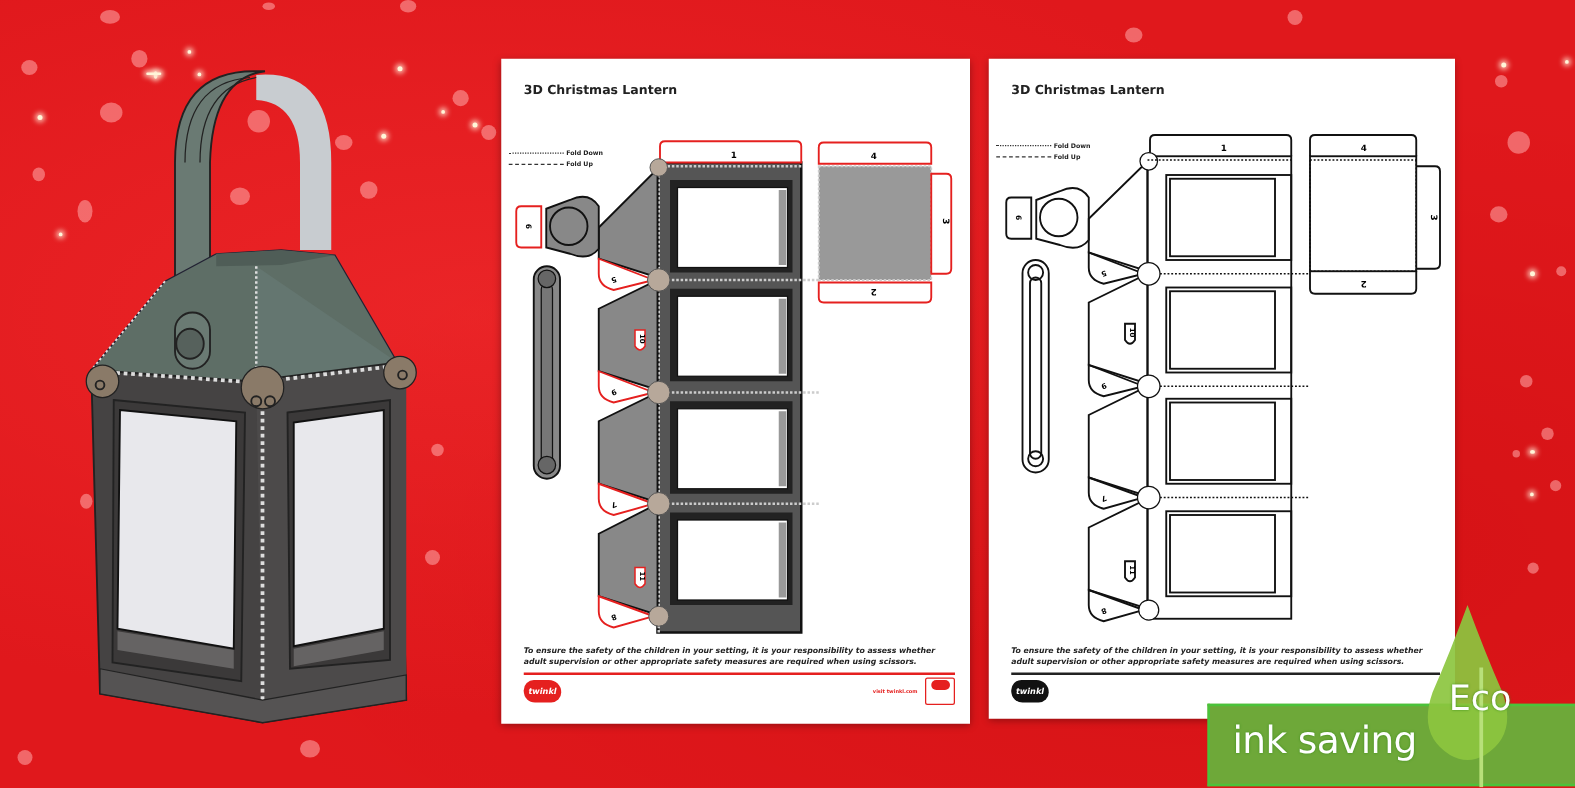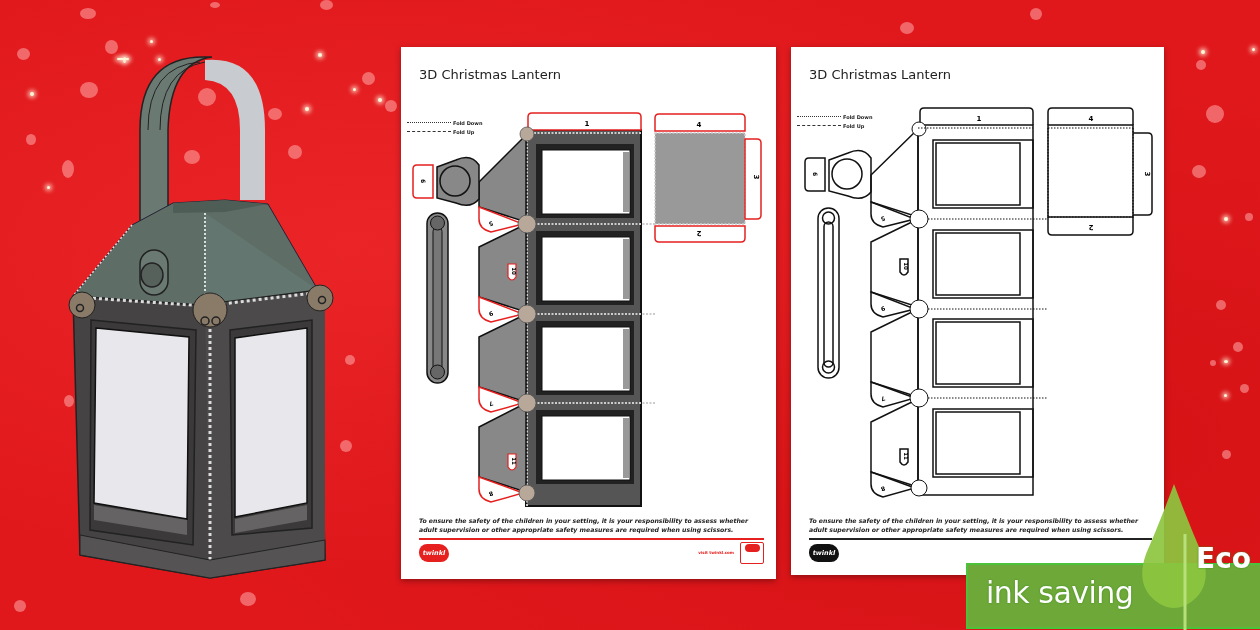--- a/index.html
+++ b/index.html
@@ -20,22 +20,22 @@
 
     
     .page {
       position: absolute; background: #fff;
       box-shadow: 0 2px 6px rgba(0,0,0,0.35);
     }
     .page-1 { left: 401px; top: 47px; width: 375px; height: 532px; }
     .page-2 { left: 791px; top: 47px; width: 373px; height: 528px; }
     .page-title {
       position: absolute; left: 18px; top: 20px;
-      font-family: "DejaVu Sans", sans-serif; font-weight: normal;
-      font-size: 13px; color: #222;
+      font-family: "DejaVu Sans", sans-serif; font-weight: bold;
+      font-size: 10px; color: #222;
     }
     .legend { position: absolute; left: 6px; top: 71px; font-size: 5px; font-weight: bold; color: #222; }
     .legend-row { display: flex; align-items: center; height: 9px; }
     .legend-line { width: 44px; height: 0; margin-right: 2px; }
     .legend-line.down { border-top: 1.5px dotted #333; }
     .legend-line.up { border-top: 1.5px dashed #333; }
     .net { position: absolute; left: 0; top: 0; }
     .disclaimer {
       position: absolute; left: 18px; top: 469px; width: 345px;
       font-size: 6.2px; line-height: 9px; font-style: italic; font-weight: bold; color: #222;
@@ -69,22 +69,22 @@
       background: #6ea839; border: 2px solid #4bc23a; border-right: none; margin-top: 32px;
     }
     .eco-text {
       position: absolute; left: 18px; top: 10px;
       font-family: "DejaVu Sans", sans-serif; font-size: 30px; color: #fff;
       text-shadow: 0 0 2px #3a8a1a;
       letter-spacing: -0.5px;
     }
     .eco-drop { position: absolute; left: 1140px; top: 484px; width: 80px; height: 146px; }
     .eco-word {
-      position: absolute; left: 1196px; top: 542px;
-      font-family: "DejaVu Sans", sans-serif; font-weight: bold; font-size: 28px; color: #fff;
+      position: absolute; left: 1159px; top: 542px;
+      font-family: "DejaVu Sans", sans-serif; font-weight: normal; font-size: 28px; color: #fff;
       text-shadow: 0 0 2px #3a8a1a;
     }
   </style>
 </head>
 <body>
 
 <div>
   <div class="bg-dot" style="left:80px;top:8px;width:16px;height:11px"></div>
   <div class="bg-dot" style="left:105px;top:40px;width:13px;height:14px"></div>
   <div class="bg-dot" style="left:17px;top:48px;width:13px;height:12px"></div>

